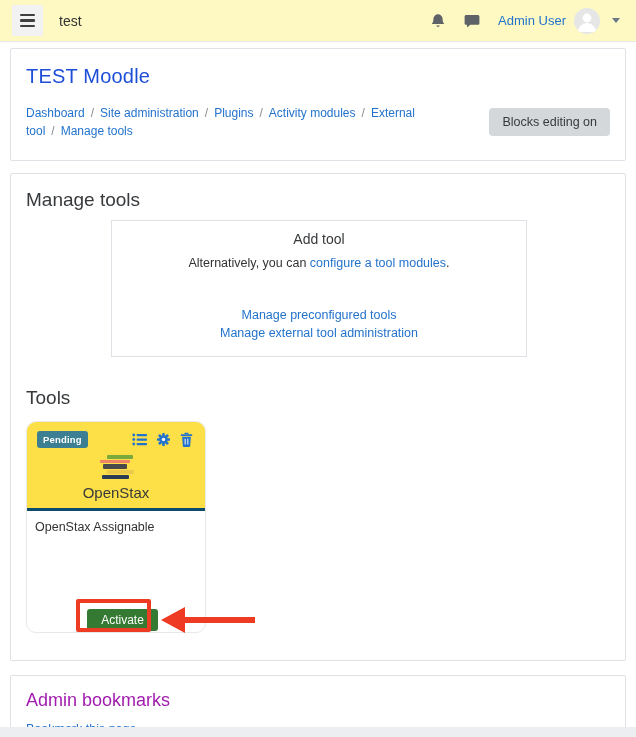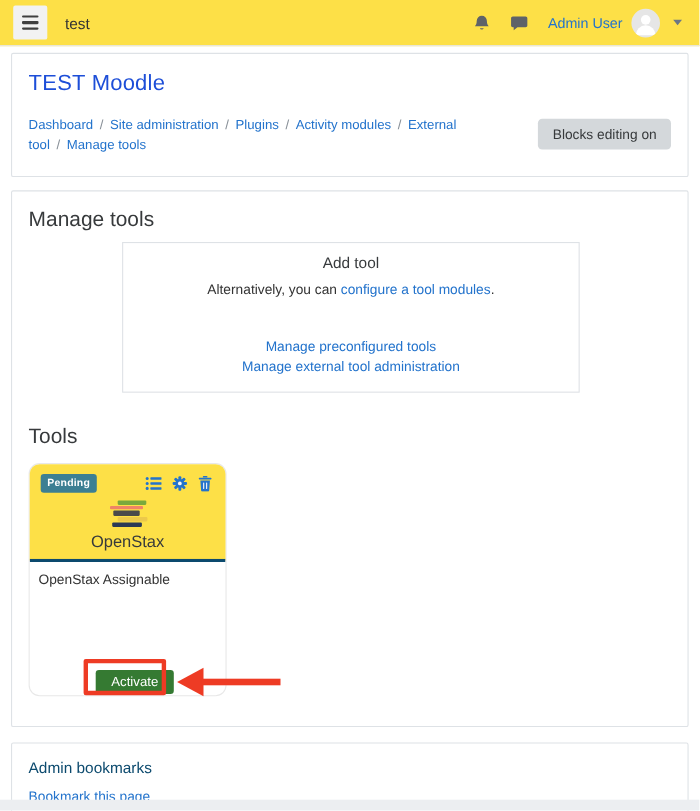--- a/index.html
+++ b/index.html
@@ -7,21 +7,21 @@
   body {
     font-family:"Liberation Sans", sans-serif;
     background:#ffffff;
     color:#333;
     overflow:hidden;
     position:relative;
   }
   
   .navbar {
     height:42px; display:flex; align-items:center;
-    padding:0 12px; background:#fde047; border-bottom:1px solid #e7e7e7;
+    padding:0 12px; background:#fef9c3; border-bottom:1px solid #e7e7e7;
   }
   .hamburger {
     width:31px; height:31px; background:#f2f2f2; border:none; border-radius:2px;
     display:flex; flex-direction:column; justify-content:center; gap:3px;
     align-items:center; cursor:pointer;
   }
   .hamburger span { display:block; width:15px; height:2.2px; background:#3f3f3f; border-radius:1px; }
   .nav-title { margin-left:16px; font-size:14px; color:#333; }
   .nav-spacer { flex:1; }
   .nav-icon { width:16px; height:16px; margin-left:18px; cursor:pointer; display:inline-flex; }
@@ -107,21 +107,21 @@
   .arrow-head {
     position:absolute; left:74px; top:-2px; width:0; height:0;
     border-top:13px solid transparent; border-bottom:13px solid transparent;
     border-right:24px solid #ee3b24;
   }
   .arrow-shaft {
     position:absolute; left:96px; top:8px; width:72px; height:6px; background:#ee3b24;
   }
   
   .bookmarks-card { margin-top:14px; padding:14px 15px 13px; }
-  .bookmarks-title { font-size:14px; color:#0c4a6e; }
+  .bookmarks-title { font-size:18px; color:#a21caf; }
   .bookmarks-link { display:inline-block; margin-top:11px; font-size:12.5px; color:#2373cc; text-decoration:none; cursor:pointer; }
   .footer-strip { position:absolute; left:0; bottom:0; width:636px; height:10px; background:#eceef1; }
 </style>
 </head>
 <body>
 
 <div class="navbar">
   <button class="hamburger">
     <span></span>
       <span></span>

